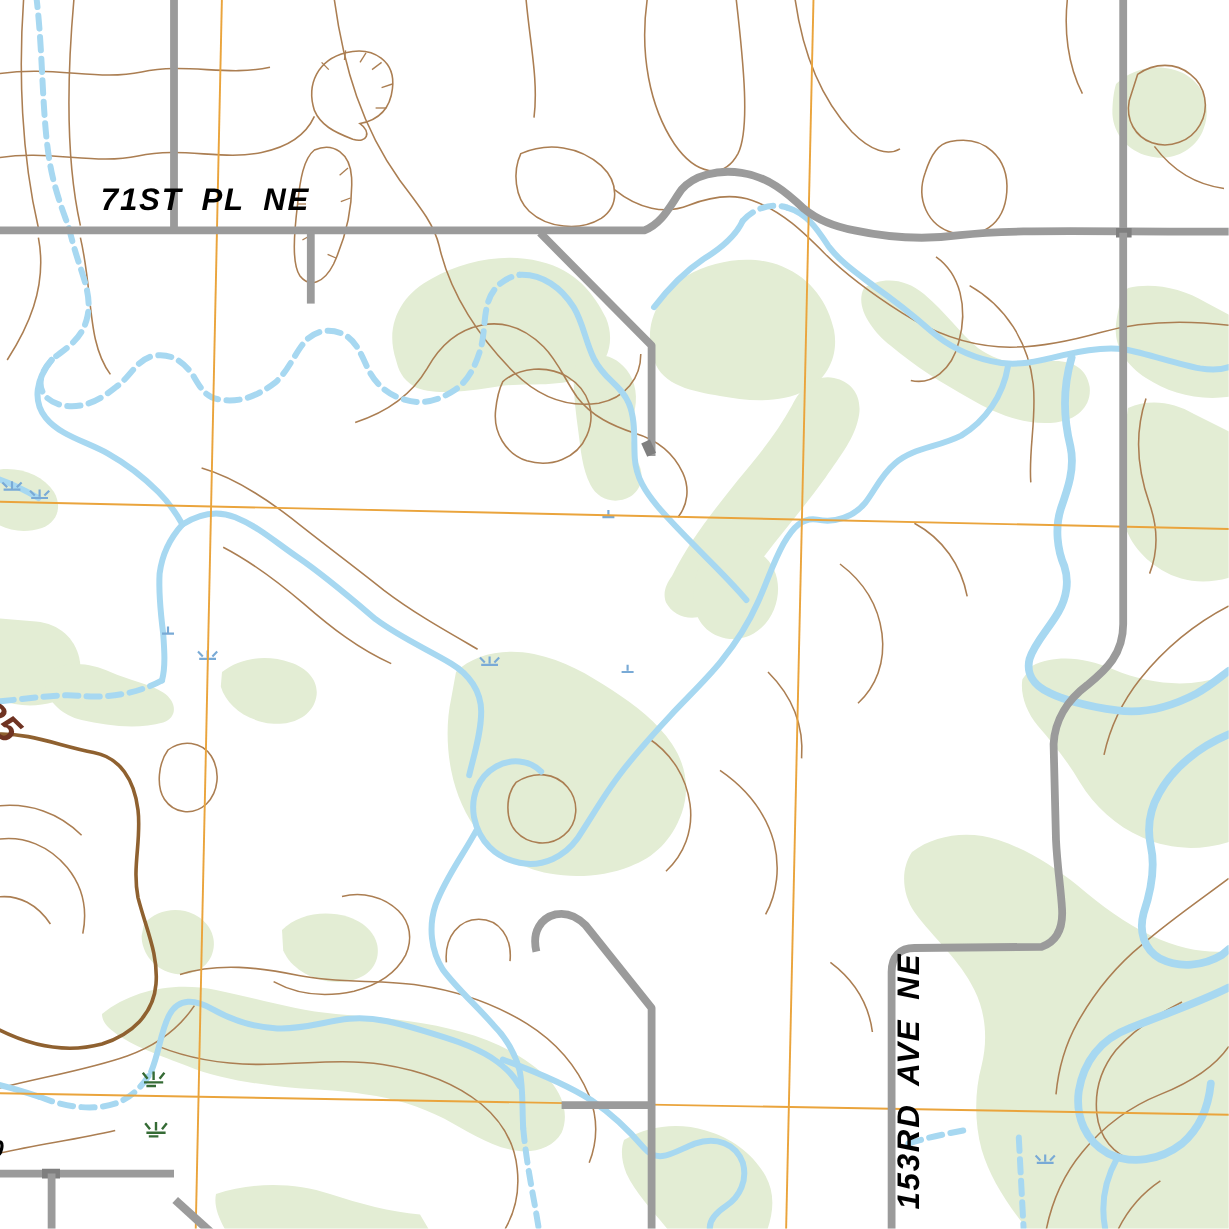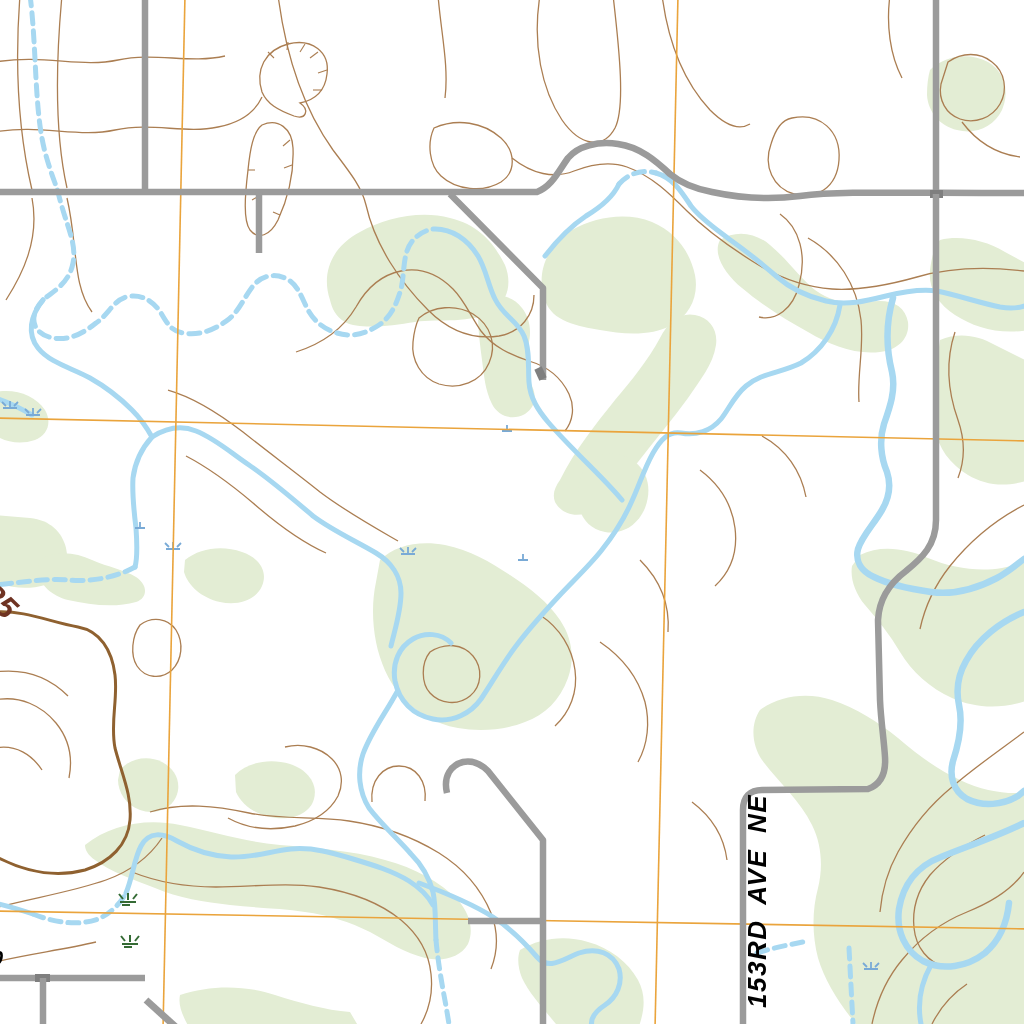--- a/index.html
+++ b/index.html
@@ -206,19 +206,20 @@
     <path d="M 936,194 L 936,520 C 936,545 922,558 906,571 C 890,583 879,600 878,620 L 880,700 C 881,722 884,740 885,757 C 886,772 882,784 868,789 L 762,790 C 750,790 743,797 743,810 L 743,1029"></path>
     <path d="M -5,978 L 145,978"></path>
     <path class="joint" d="M 35,978 L 50,978"></path>
     <path d="M 43,978 L 43,1029"></path>
     <path class="w7" d="M 146,1000 L 178,1029"></path>
     <path d="M 447,793 C 443,776 451,765 463,762 C 473,760 481,764 488,771 L 543,840 L 543,1029"></path>
     <path d="M 468,921 L 543,921"></path>
   </g>
 </svg>
 
+<div class="maplabel" style="left:84px;top:153px;">71ST PL NE</div>
 
 <div class="maplabel vertical" style="left:744px;top:1008px;">153RD AVE NE</div>
 
 <div class="contour-label" style="left:-14px;top:566px;">825</div>
 
 <div class="edge-label" style="left:-8px;top:948px;">0</div>
 </div>
 
 </body></html>

